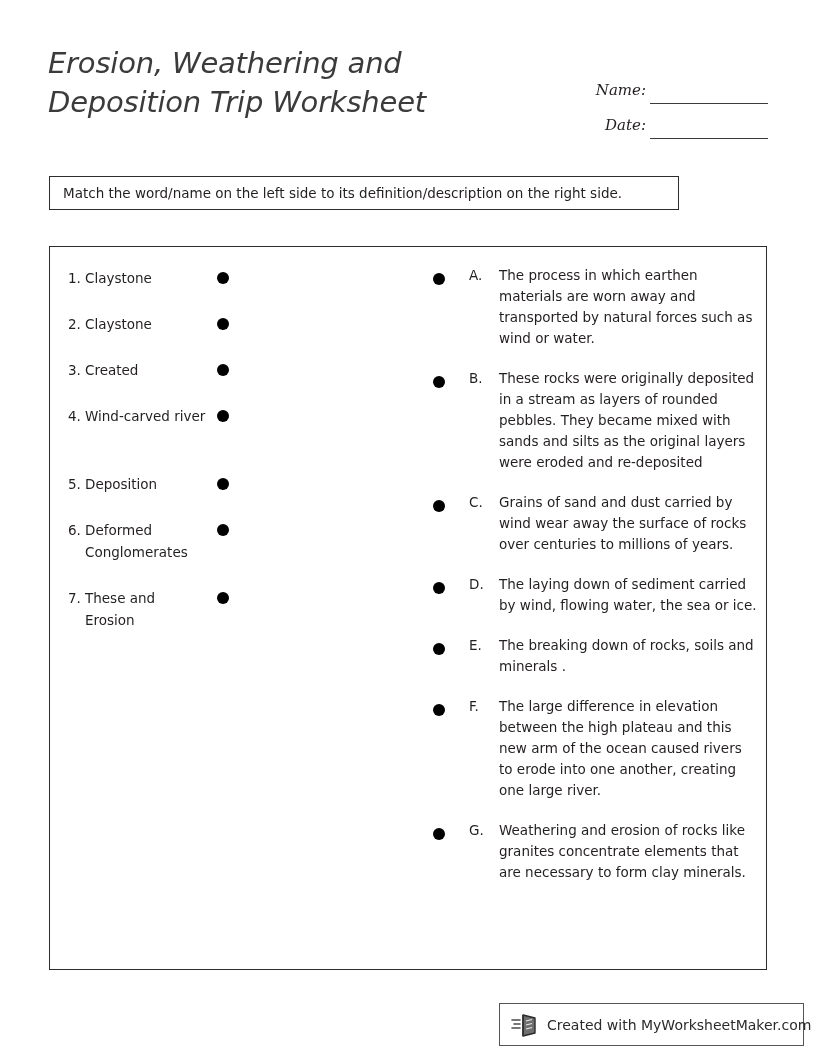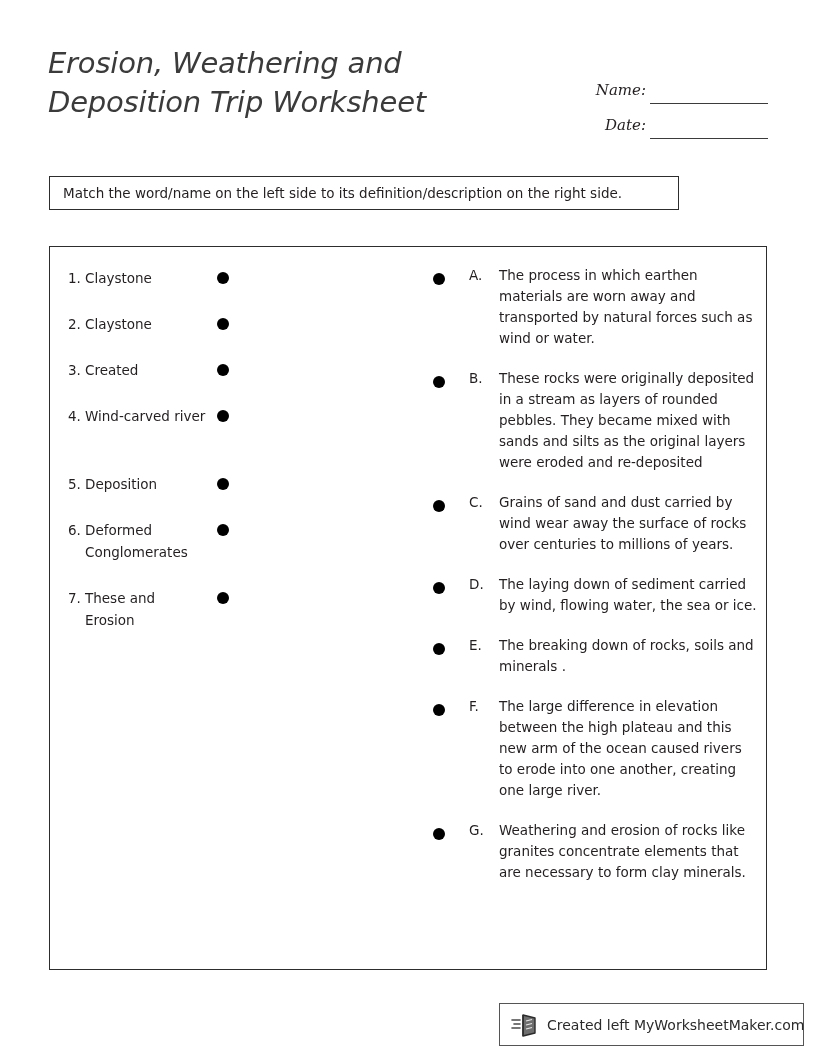--- a/index.html
+++ b/index.html
@@ -359,14 +359,14 @@
       </g>
       <path d="M12 3 L24 6 L24 21 L12 24 Z" fill="#6e6e6e" stroke="#2b2b2b" stroke-width="1.4" stroke-linejoin="round"></path>
       <path d="M12 3 L12 24" stroke="#2b2b2b" stroke-width="1.4"></path>
       <g stroke="#e8e8e8" stroke-width="1.1">
         <line x1="15" y1="9" x2="21" y2="7.5"></line>
         <line x1="15" y1="13" x2="21" y2="11.5"></line>
         <line x1="15" y1="17" x2="21" y2="15.5"></line>
       </g>
     </svg>
   </span>
-  <span id="footer-text">Created left MyWorksheetMaker.com</span>
+  <span id="footer-text">Created with MyWorksheetMaker.com</span>
 </div>
 
 </body></html>

